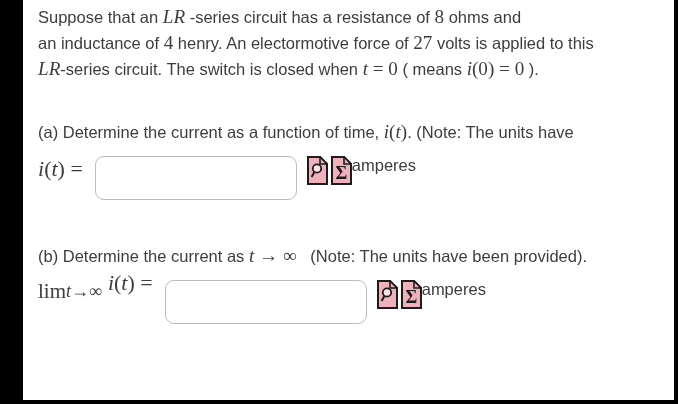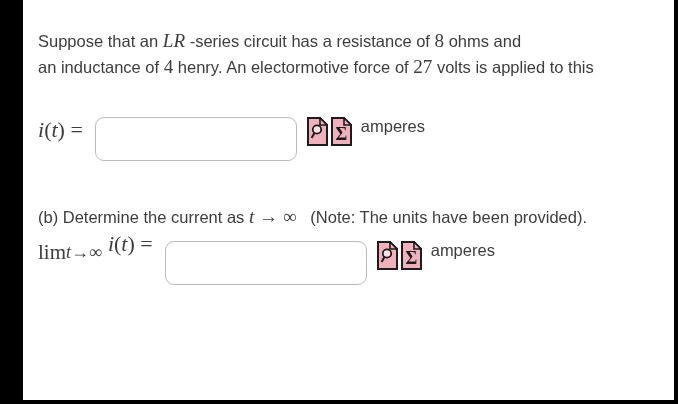--- a/index.html
+++ b/index.html
@@ -8,60 +8,62 @@
   *{margin:0;padding:0;box-sizing:border-box;}
   html,body{width:678px;height:404px;}
   body{
     position:relative;background:#fff;overflow:hidden;
     font-family:"Liberation Sans","DejaVu Sans",sans-serif;color:var(--text);
   }
   .bar{position:absolute;background:#000;}
   .bar-left{left:0;top:0;width:23px;height:404px;}
   .bar-right{right:0;top:0;width:4px;height:404px;}
   .bar-bottom{left:0;bottom:0;width:678px;height:4px;}
-  .content{position:absolute;left:38px;top:28px;width:636px;}
+  .content{position:absolute;left:38px;top:4px;width:636px;}
   .line{white-space:nowrap;font-size:16.5px;line-height:26px;color:var(--text);}
   .m-it,.m-up{font-family:"Liberation Serif","DejaVu Serif",serif;font-size:1.16em;}
   .m-it{font-style:italic;}
   .part-a-heading{margin-top:37px;}
   .part-b-heading{margin-top:41px;}
   .answer-row{display:flex;align-items:flex-start;margin-top:11px;height:46px;}
   .math-label{font-size:22px;white-space:nowrap;}
   .math-label .m-it,.math-label .m-up{font-size:22px;}
   .answer-input{
     width:202px;height:44px;border:1px solid var(--input-border);border-radius:9px;
     background:#fff;outline:none;font-size:17px;padding:0 10px;color:var(--text);
   }
   .row-a .answer-input{margin-left:12px;}
   .row-b .answer-input{margin-left:12px;}
   .icon-group{display:flex;align-items:center;gap:3px;margin-left:10px;}
   .doc-icon{display:block;cursor:pointer;}
-  .unit{font-size:16.5px;margin-left:9px;}
+  .unit{font-size:16.5px;}
   .lim-block{display:inline-flex;align-items:center;
     font-family:"Liberation Serif","DejaVu Serif",serif;line-height:1.05;margin-right:6px;}
   .lim-top{font-size:21px;}
   .lim-under{font-size:18px;white-space:nowrap;}
   .lim-under .m-it,.lim-under .m-up{font-size:18px;}
   .row-b .shifted{transform:translateY(-10px);}
 </style>
 </head>
 <body>
 
 <div class="bar bar-left"></div>
 <div class="bar bar-right"></div>
 <div class="bar bar-bottom"></div>
 
 <div class="content">
 
   <div>
     <div class="line"><span>Suppose that an </span><span class="m-it">LR</span><span> -series circuit has a resistance of </span><span class="m-up">8</span><span> ohms and</span></div>
     <div class="line"><span>an inductance of </span><span class="m-up">4</span><span> henry. An electormotive force of </span><span class="m-up">27</span><span> volts is applied to this</span></div>
+    <div class="line"><span class="m-it">LR</span><span>-series circuit. The switch is closed when </span><span class="m-it">t</span><span class="m-up">&nbsp;=&nbsp;0</span><span> ( means </span><span class="m-it">i</span><span class="m-up">(0)&nbsp;=&nbsp;0</span><span> ).</span></div>
   </div>
 
   <div class="part-a-heading">
+    <div class="line"><span>(a) Determine the current as a function of time, </span><span class="m-it">i</span><span class="m-up">(</span><span class="m-it">t</span><span class="m-up">)</span><span>. (Note: The units have</span></div>
   </div>
 
   <div class="answer-row row-a">
     <span class="math-label"><span class="m-it">i</span><span class="m-up">(</span><span class="m-it">t</span><span class="m-up">)</span><span class="m-up">&nbsp;=</span></span>
     <input class="answer-input" type="text" placeholder="" style="">
     <span class="icon-group">
       <svg class="doc-icon" width="21" height="29" viewBox="0 0 21 29">
         <polygon points="1,1 13,1 20,8 20,28 1,28" fill="var(--icon-pink)" stroke="var(--icon-border)" stroke-width="2"></polygon>
         <polygon points="13,1 13,8 20,8" fill="var(--icon-pink)" stroke="var(--icon-border)" stroke-width="1.6"></polygon>
         <circle cx="10" cy="12.5" r="4.2" fill="#fbe3e7" stroke="var(--icon-border)" stroke-width="1.8"></circle>

